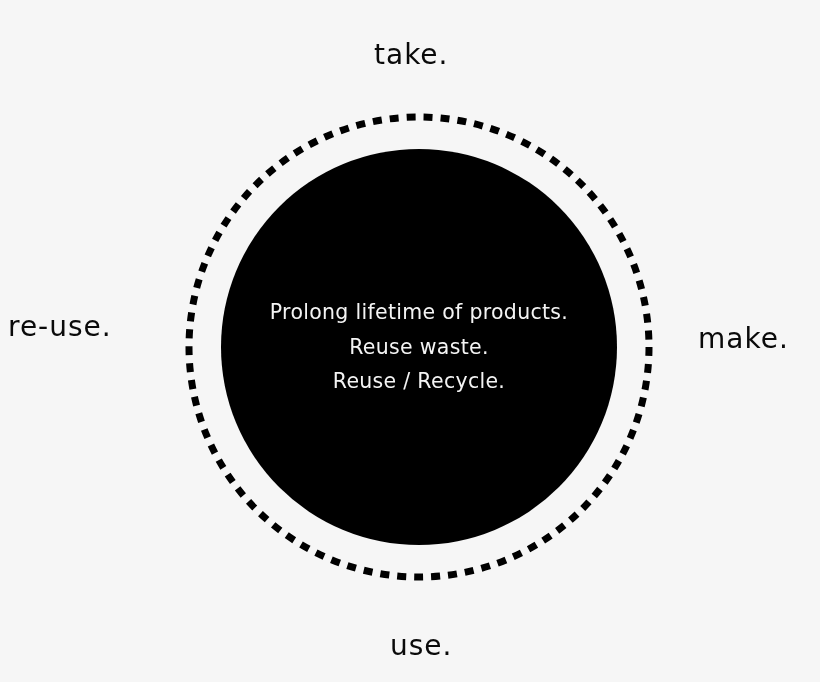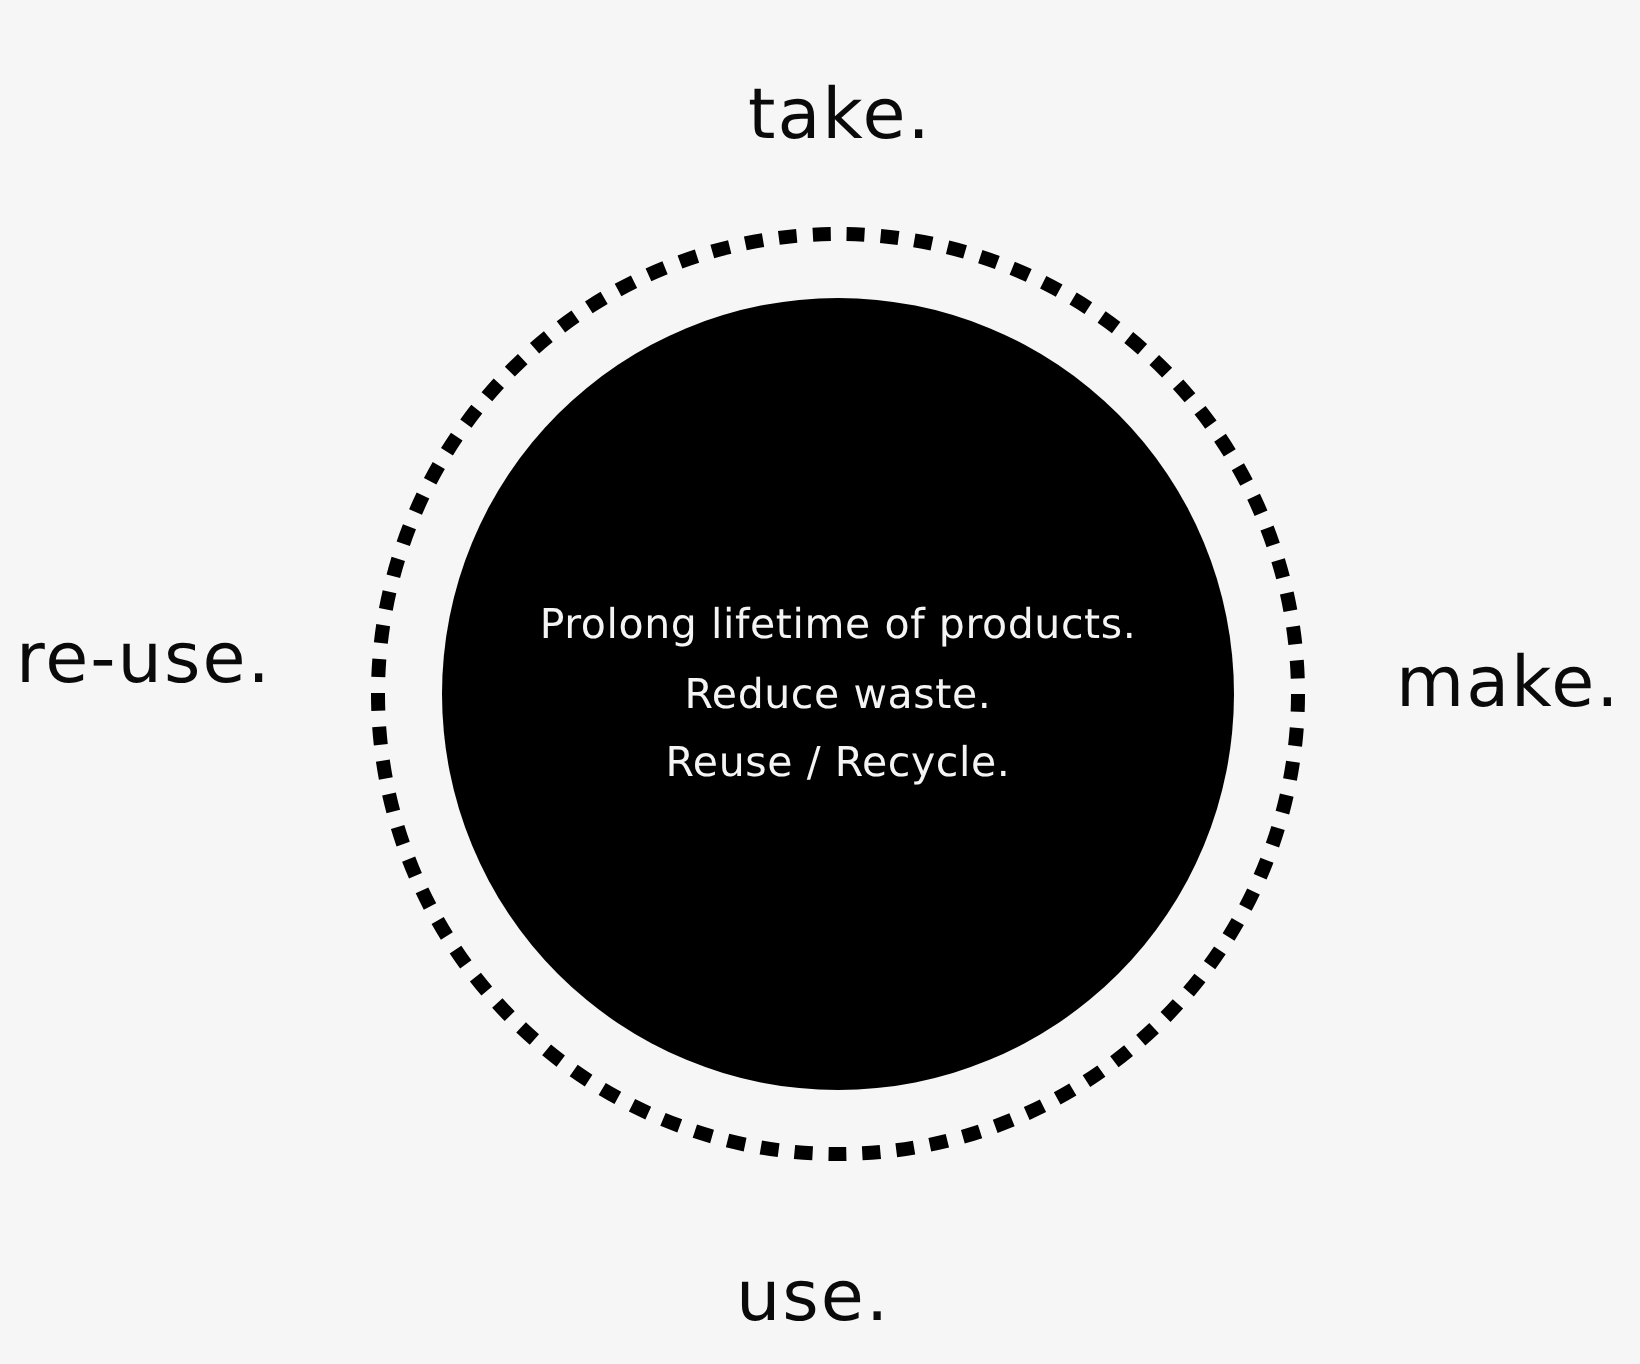--- a/index.html
+++ b/index.html
@@ -5,29 +5,29 @@
     html, body { margin: 0; padding: 0; }
     body {
       width: 820px; height: 682px;
       background: #f6f6f6;
       position: relative; overflow: hidden;
       font-family: "DejaVu Sans", sans-serif;
     }
     .label {
       position: absolute;
       color: #0a0a0a;
-      font-size: 35px;
+      font-size: 28px;
       letter-spacing: 1px;
       line-height: 1;
       white-space: nowrap;
     }
     #lbl-top { left: 374px; top: 41px; }
     #lbl-left { left: 8px; top: 313px; }
     #lbl-right { left: 698px; top: 325px; }
-    #lbl-bottom { left: 368px; top: 632px; }
+    #lbl-bottom { left: 390px; top: 632px; }
     svg.ring { position: absolute; left: 0; top: 0; }
     .center-text {
       position: absolute;
       left: 221px; top: 149px; width: 396px; height: 396px;
       display: flex; flex-direction: column; align-items: center; justify-content: center;
       color: #f4f4f4;
       font-size: 20.5px;
       line-height: 34.5px;
       letter-spacing: 0.3px;
       text-align: center;
@@ -42,15 +42,15 @@
   <circle cx="419" cy="347" r="198" fill="#000"></circle>
 </svg>
 
 <div class="label" id="lbl-top">take.</div>
 <div class="label" id="lbl-left">re-use.</div>
 <div class="label" id="lbl-right">make.</div>
 <div class="label" id="lbl-bottom">use.</div>
 
 <div class="center-text">
   <span>Prolong lifetime of products.</span>
-  <span>Reduce waste.</span>
+  <span>Reuse waste.</span>
   <span>Reuse / Recycle.</span>
 </div>
 
 </body></html>

